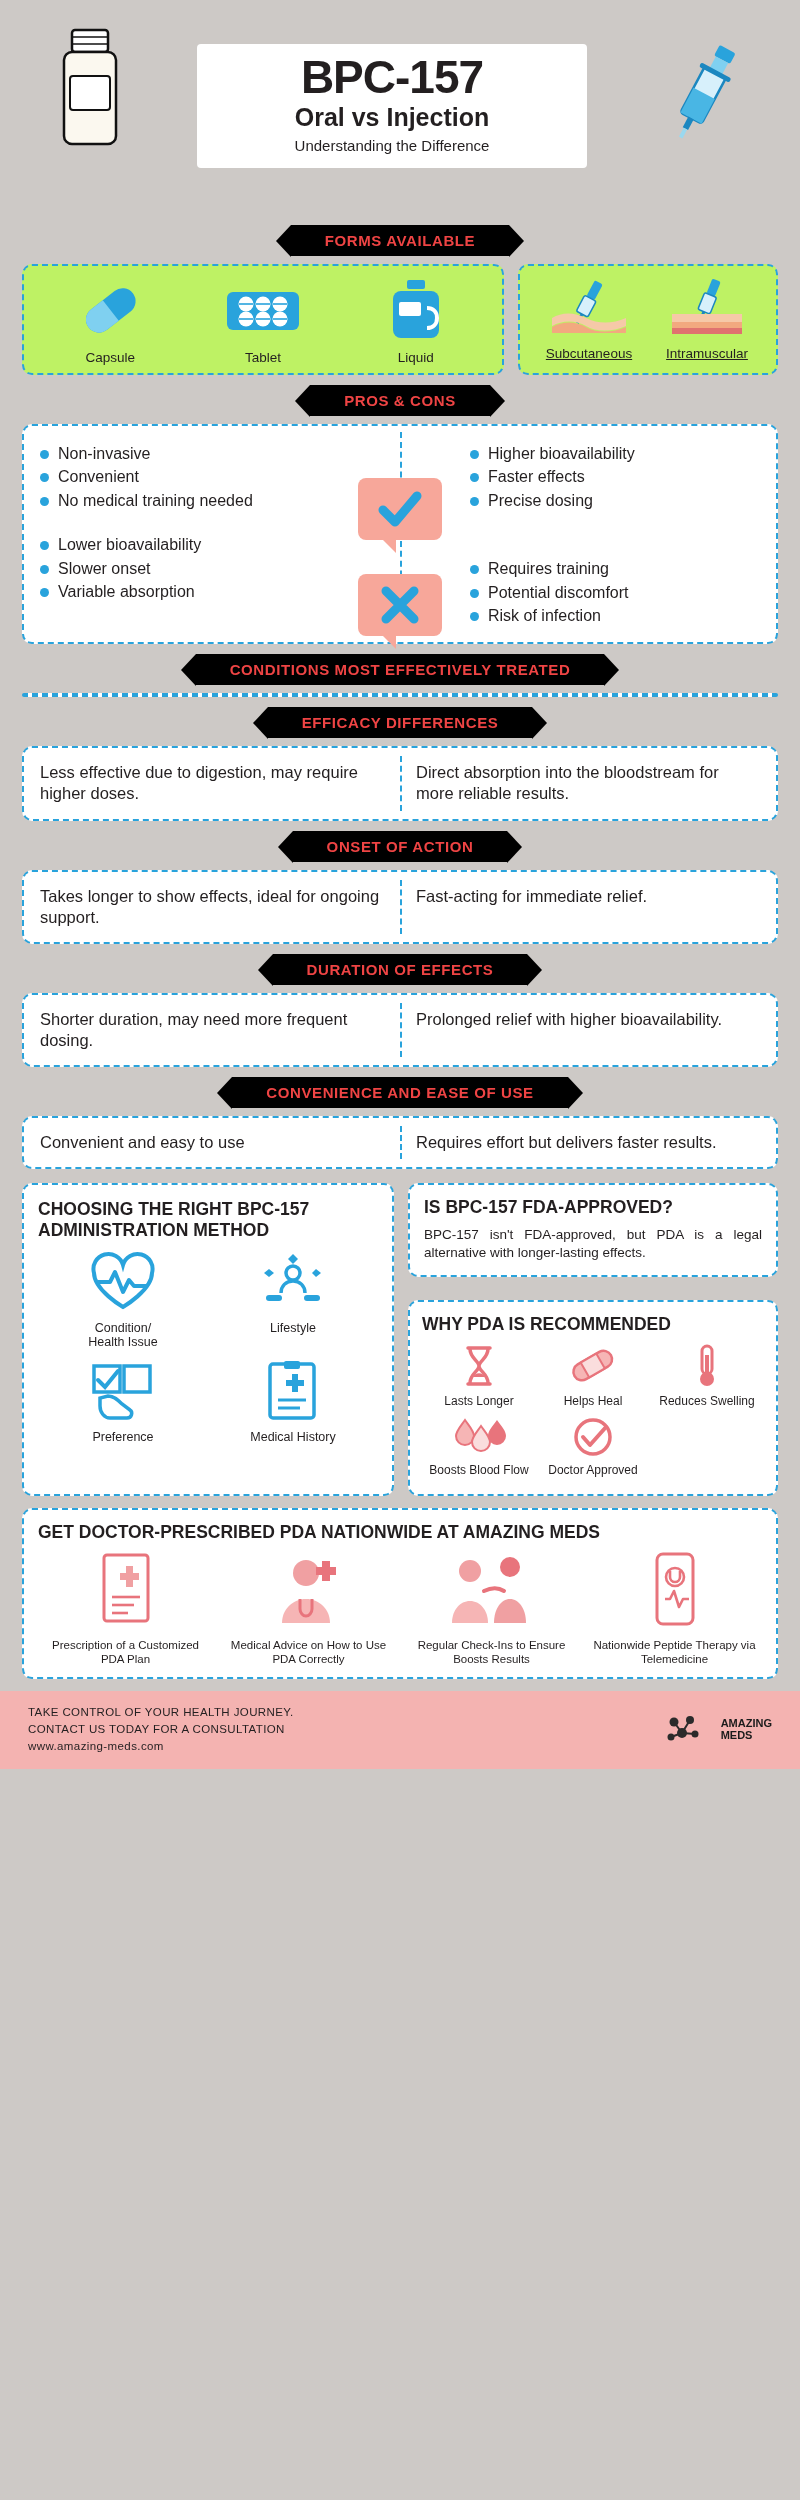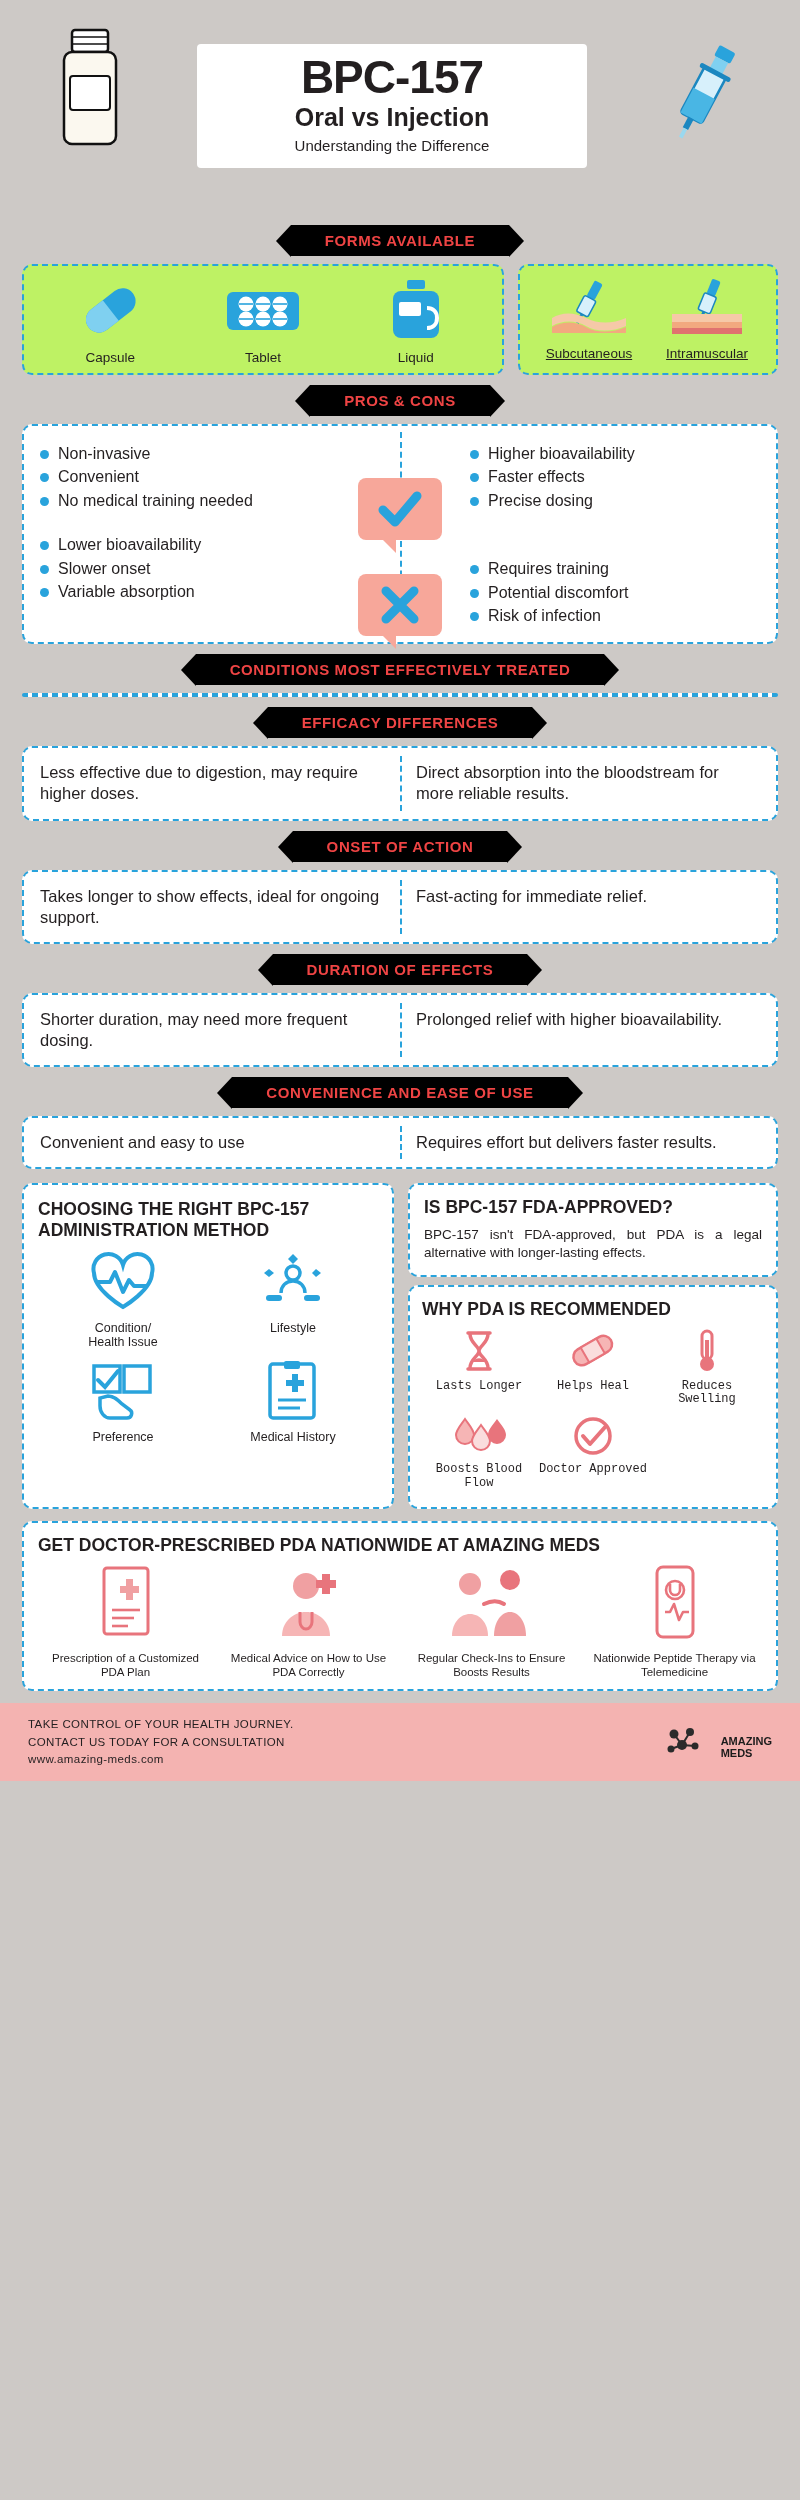--- a/index.html
+++ b/index.html
@@ -78,45 +78,45 @@
   .twocol > div { width:50%; padding: 14px 16px; font-size: 16.5px; line-height: 1.28; }
   .twocol .vline { position:absolute; left:50%; top:8px; bottom:8px; width:0; border-left:2px dashed #29a3dc; padding:0; }
 
   
   .mid-row { display:flex; gap: 14px; }
   .choose-card { width: 372px; background:#fff; border:2px dashed #29a3dc; border-radius:10px; padding: 14px 14px 12px; }
   .choose-title { font-size: 17.5px; font-weight: bold; line-height:1.2; }
   .choose-grid { display:flex; flex-wrap:wrap; margin-top: 10px; }
   .choose-item { width:50%; text-align:center; margin-bottom: 10px; }
   .choose-label { font-size: 12.5px; line-height:1.15; margin-top: 4px; }
-  .right-col { flex:1; display:flex; flex-direction:column; gap: 8px; }
+  .right-col { flex:1; display:flex; flex-direction:column; gap: 23px; }
   .fda-card { background:#fff; border:2px dashed #29a3dc; border-radius:10px; padding: 12px 14px; }
   .fda-title { font-size: 17.5px; font-weight: bold; }
   .fda-text { font-size: 13.5px; line-height: 1.35; margin-top: 8px; text-align: justify; }
   .pda-card { background:#fff; border:2px dashed #29a3dc; border-radius:10px; padding: 12px 12px 8px; }
   .pda-title { font-size: 17.5px; font-weight: bold; }
   .pda-grid { display:flex; flex-wrap:wrap; margin-top: 8px; }
   .pda-item { width: 33.33%; text-align:center; margin-bottom: 8px; }
-  .pda-label { font-size: 12px; line-height:1.15; margin-top: 2px; font-family: Liberation Mono, monospace; }
+  .pda-label { font-size: 12px; line-height:1.15; margin-top: 2px; }
 
   
   .bottom-card { background:#fff; border:2px dashed #29a3dc; border-radius:10px; padding: 12px 10px 10px; margin-top: 12px; }
   .bottom-title { font-size: 17.5px; font-weight:bold; text-align:left; padding-left: 4px; }
   .bottom-grid { display:flex; margin-top: 8px; }
   .bottom-item { width:25%; text-align:center; padding: 0 6px; }
   .bottom-label { font-size: 11.5px; line-height:1.2; margin-top: 6px; }
 
   
   .footer {
     background:#f4b3b1; margin: 12px -22px 0; padding: 14px 28px;
     display:flex; align-items:center; justify-content:space-between;
     height: 78px;
   }
   .footer-text { font-size: 11.5px; letter-spacing: 0.4px; line-height: 1.5; font-weight: normal; }
-  .brand { display:flex; align-items:flex-end; gap:21px; }
+  .brand { display:flex; align-items:center; gap:21px; }
   .brand-name { font-size: 11px; font-weight: bold; line-height: 1.05; color:#1b1b1b; }
 </style>
 </head>
 <body>
 
 <div class="page">
 
   <div class="header">
     <div class="bottle">
       <svg width="72" height="120" viewBox="0 0 72 120">

